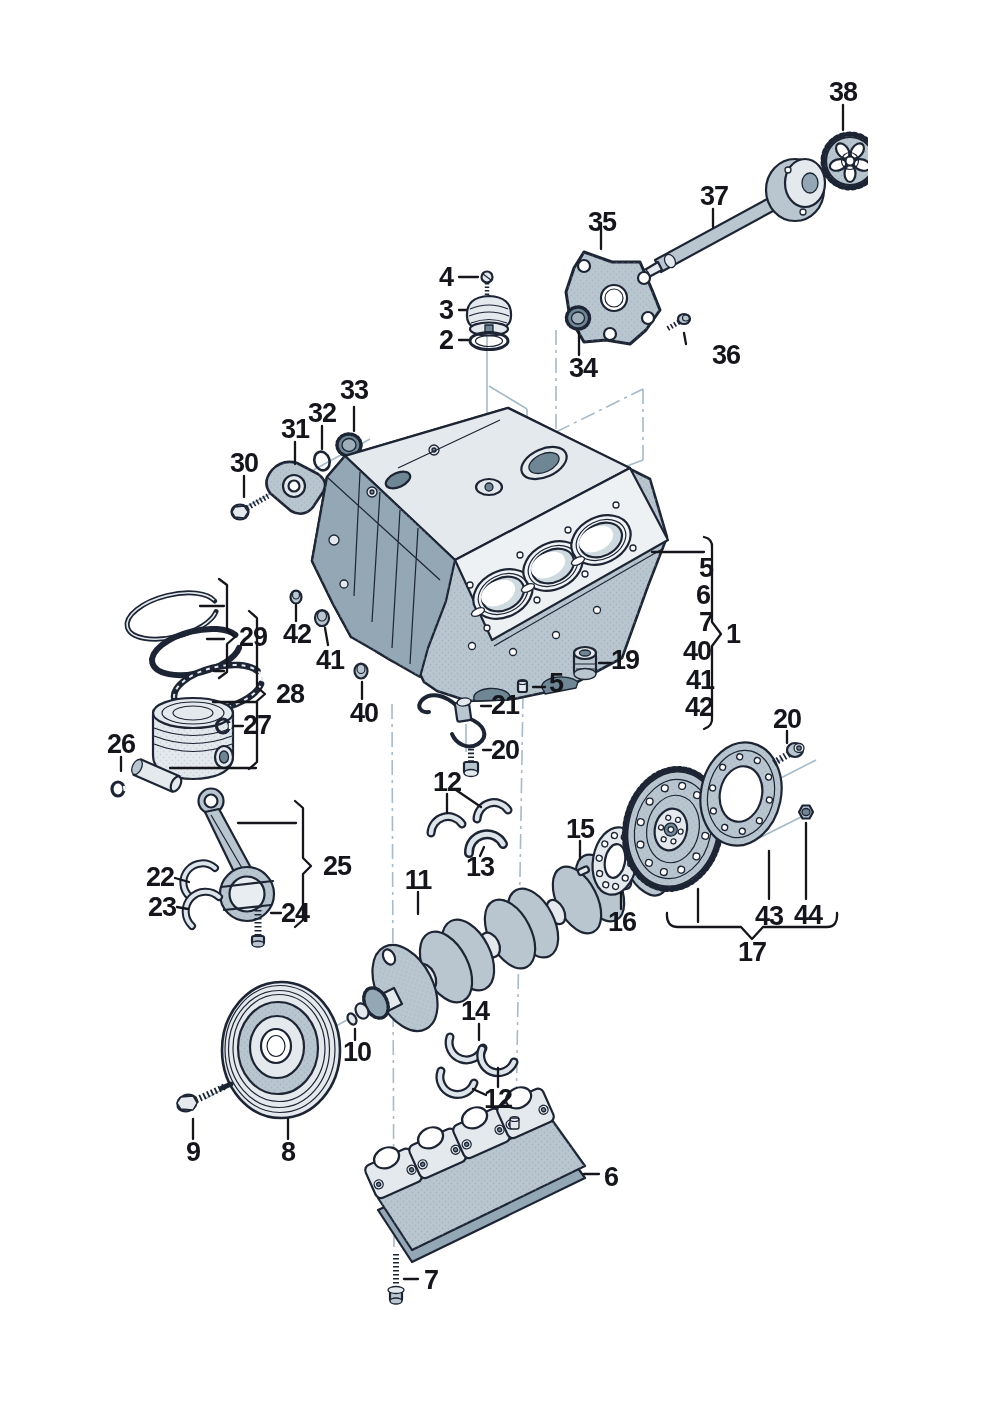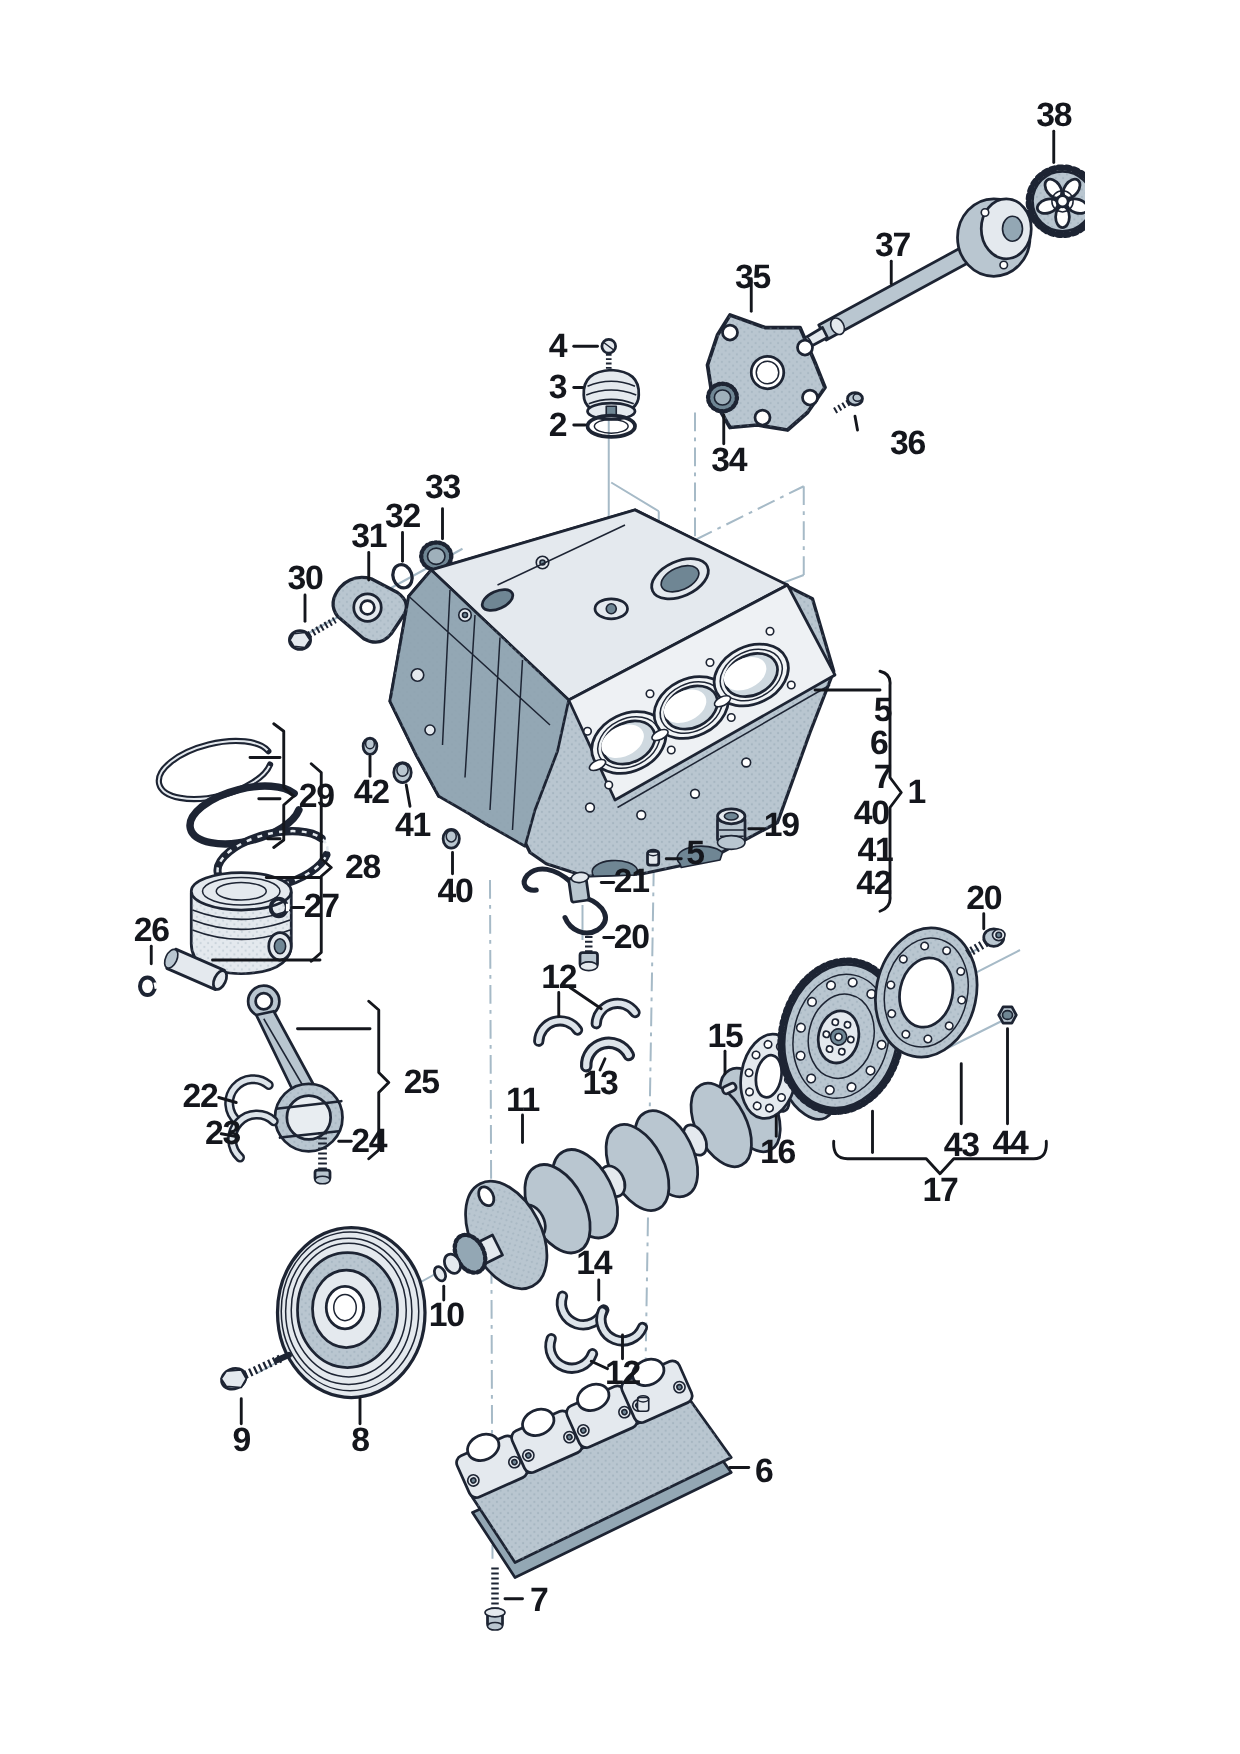--- a/index.html
+++ b/index.html
@@ -605,21 +605,21 @@
       <div class="callout" style="left: 733px; top: 634px;">1</div>
       <div class="callout" style="left: 447px; top: 782px;">12</div>
       <div class="callout" style="left: 480px; top: 867px;">13</div>
       <div class="callout" style="left: 580px; top: 829px;">15</div>
       <div class="callout" style="left: 622px; top: 922px;">16</div>
       <div class="callout" style="left: 787px; top: 719px;">20</div>
       <div class="callout" style="left: 769px; top: 916px;">43</div>
       <div class="callout" style="left: 808px; top: 915px;">44</div>
       <div class="callout" style="left: 752px; top: 952px;">17</div>
       <div class="callout" style="left: 160px; top: 877px;">22</div>
-      <div class="callout" style="left: 178px; top: 907px;">23</div>
+      <div class="callout" style="left: 162px; top: 907px;">23</div>
       <div class="callout" style="left: 295px; top: 913px;">24</div>
       <div class="callout" style="left: 337px; top: 866px;">25</div>
       <div class="callout" style="left: 418px; top: 880px;">11</div>
       <div class="callout" style="left: 357px; top: 1052px;">10</div>
       <div class="callout" style="left: 475px; top: 1011px;">14</div>
       <div class="callout" style="left: 498px; top: 1099px;">12</div>
       <div class="callout" style="left: 193px; top: 1152px;">9</div>
       <div class="callout" style="left: 288px; top: 1152px;">8</div>
       <div class="callout" style="left: 611px; top: 1177px;">6</div>
       <div class="callout" style="left: 431px; top: 1280px;">7</div>

